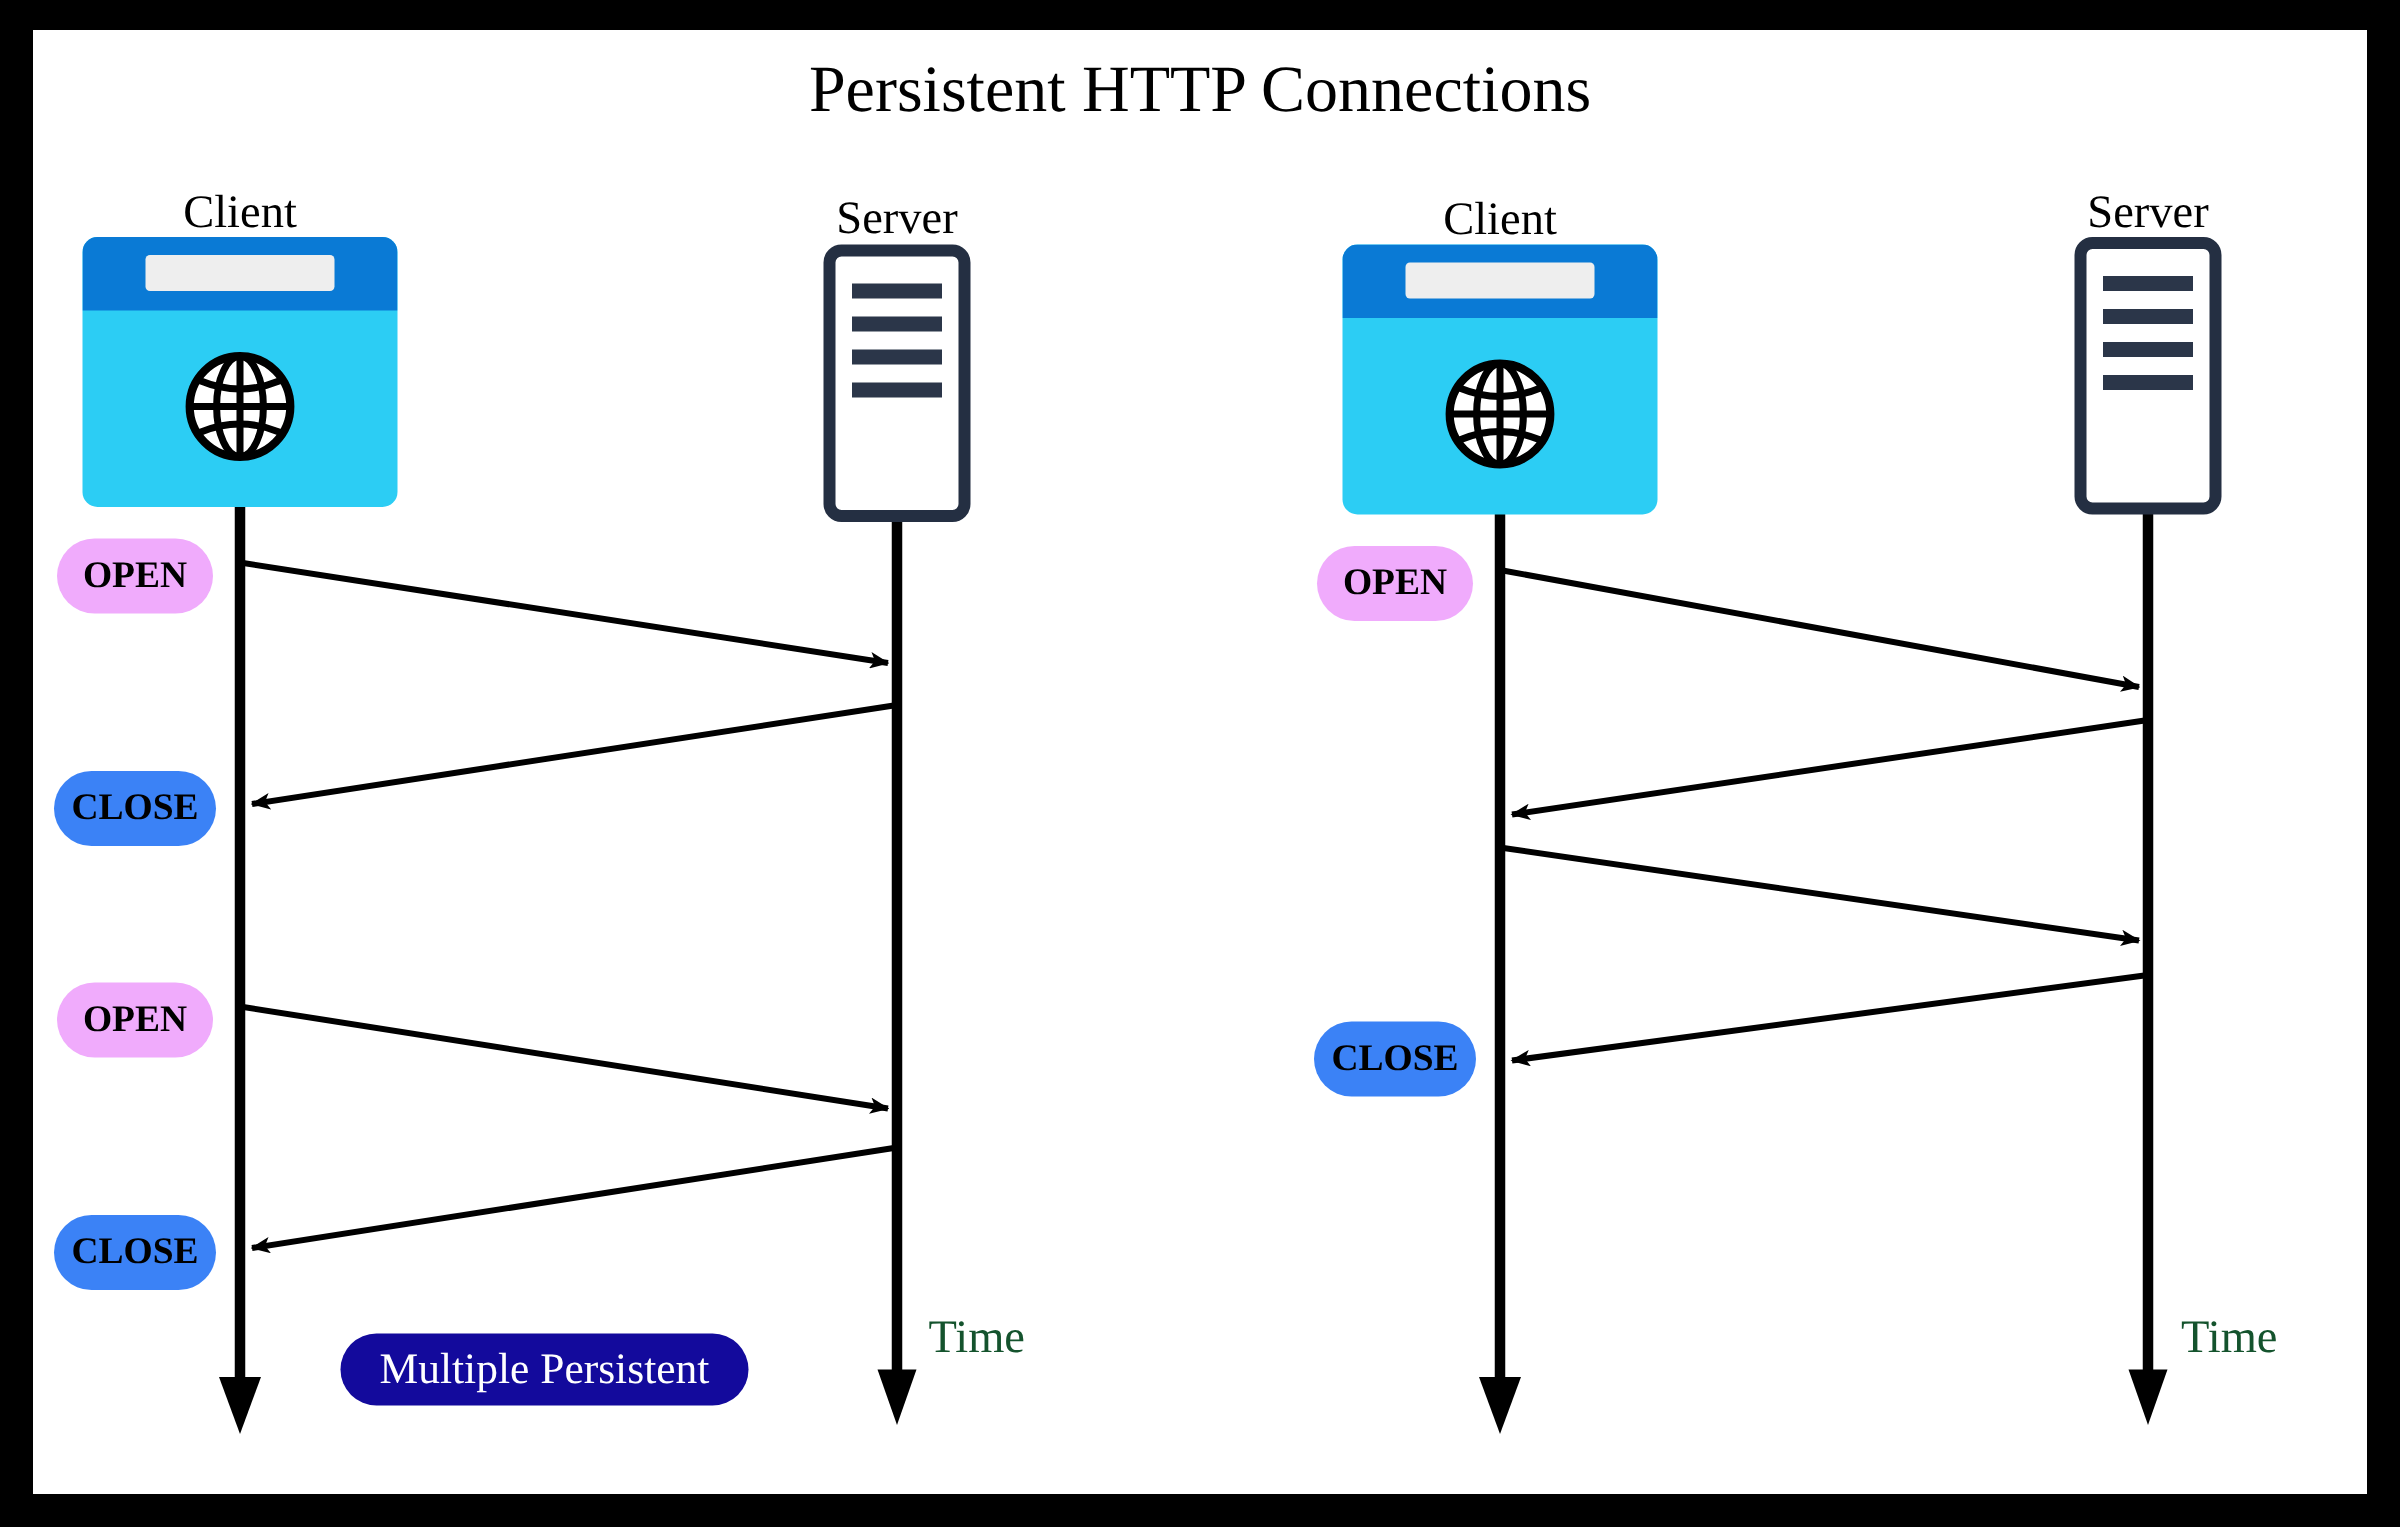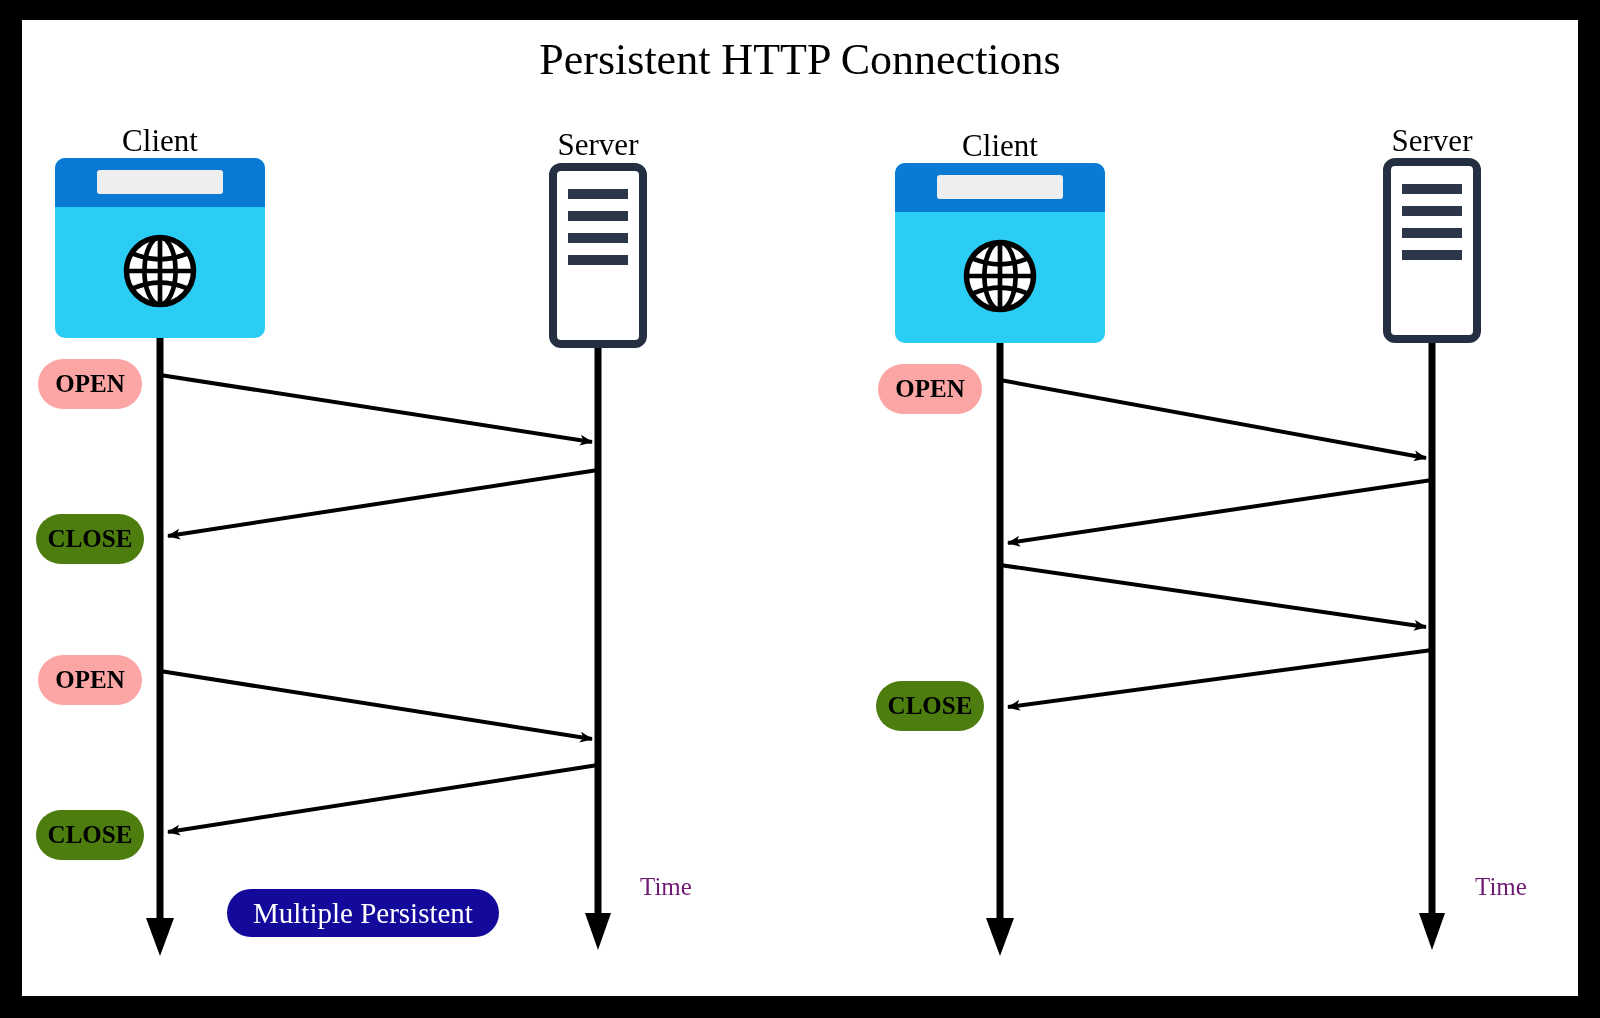--- a/index.html
+++ b/index.html
@@ -116,44 +116,43 @@
     align-items: center;
     justify-content: center;
     font-size: 25px;
     font-weight: bold;
     color: #000000;
     border-radius: 999px;
     box-sizing: border-box;
     white-space: nowrap;
     transform: translate(-50%, -50%);
   }
-  .pill.open { background: #fca5a5; }
-  .pill.close { background: #4d7c0f; }
+  .pill.open { background: #f0abfc; }
+  .pill.close { background: #3b82f6; }
 
   .caption-pill {
     position: absolute;
     display: flex;
     align-items: center;
     justify-content: center;
     height: 48px;
     padding: 0 26px;
     font-size: 29px;
     color: #ffffff;
     background: #130a9c;
     border-radius: 999px;
     white-space: nowrap;
     box-sizing: border-box;
   }
 
   .time-label {
     position: absolute;
-    font-size: 25px;
-    color: #701a75;
-    white-space: nowrap;
-    margin-left: 21px;
+    font-size: 31px;
+    color: #14532d;
+    white-space: nowrap;
   }
 </style>
 </head>
 <body>
 
 <div id="page">
   <div id="canvas">
 
     <div class="title">Persistent HTTP Connections</div>
 

